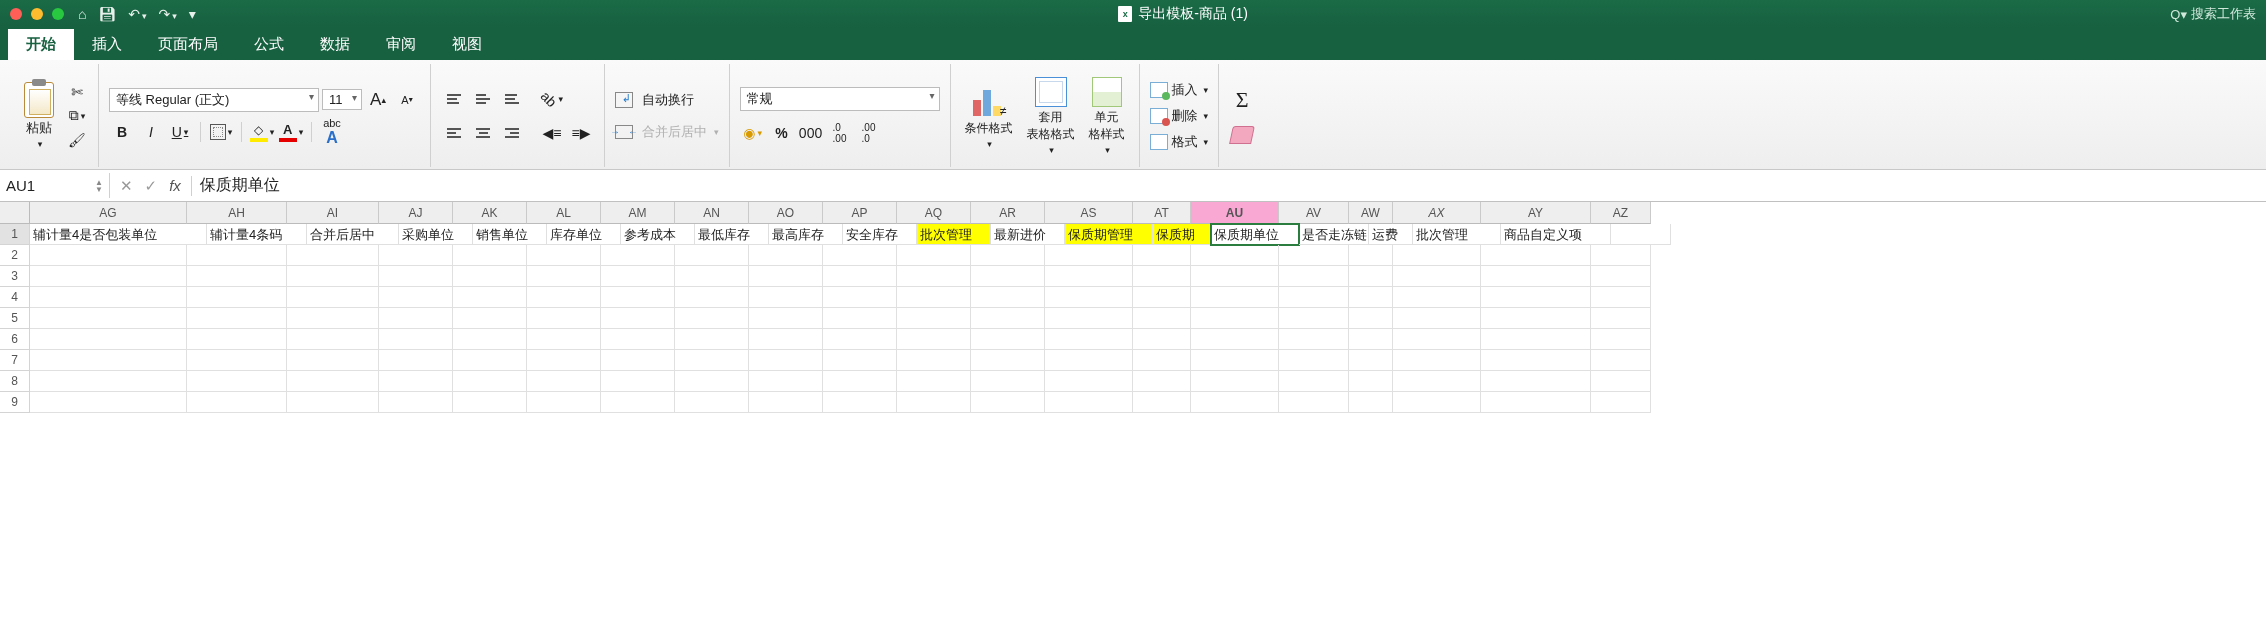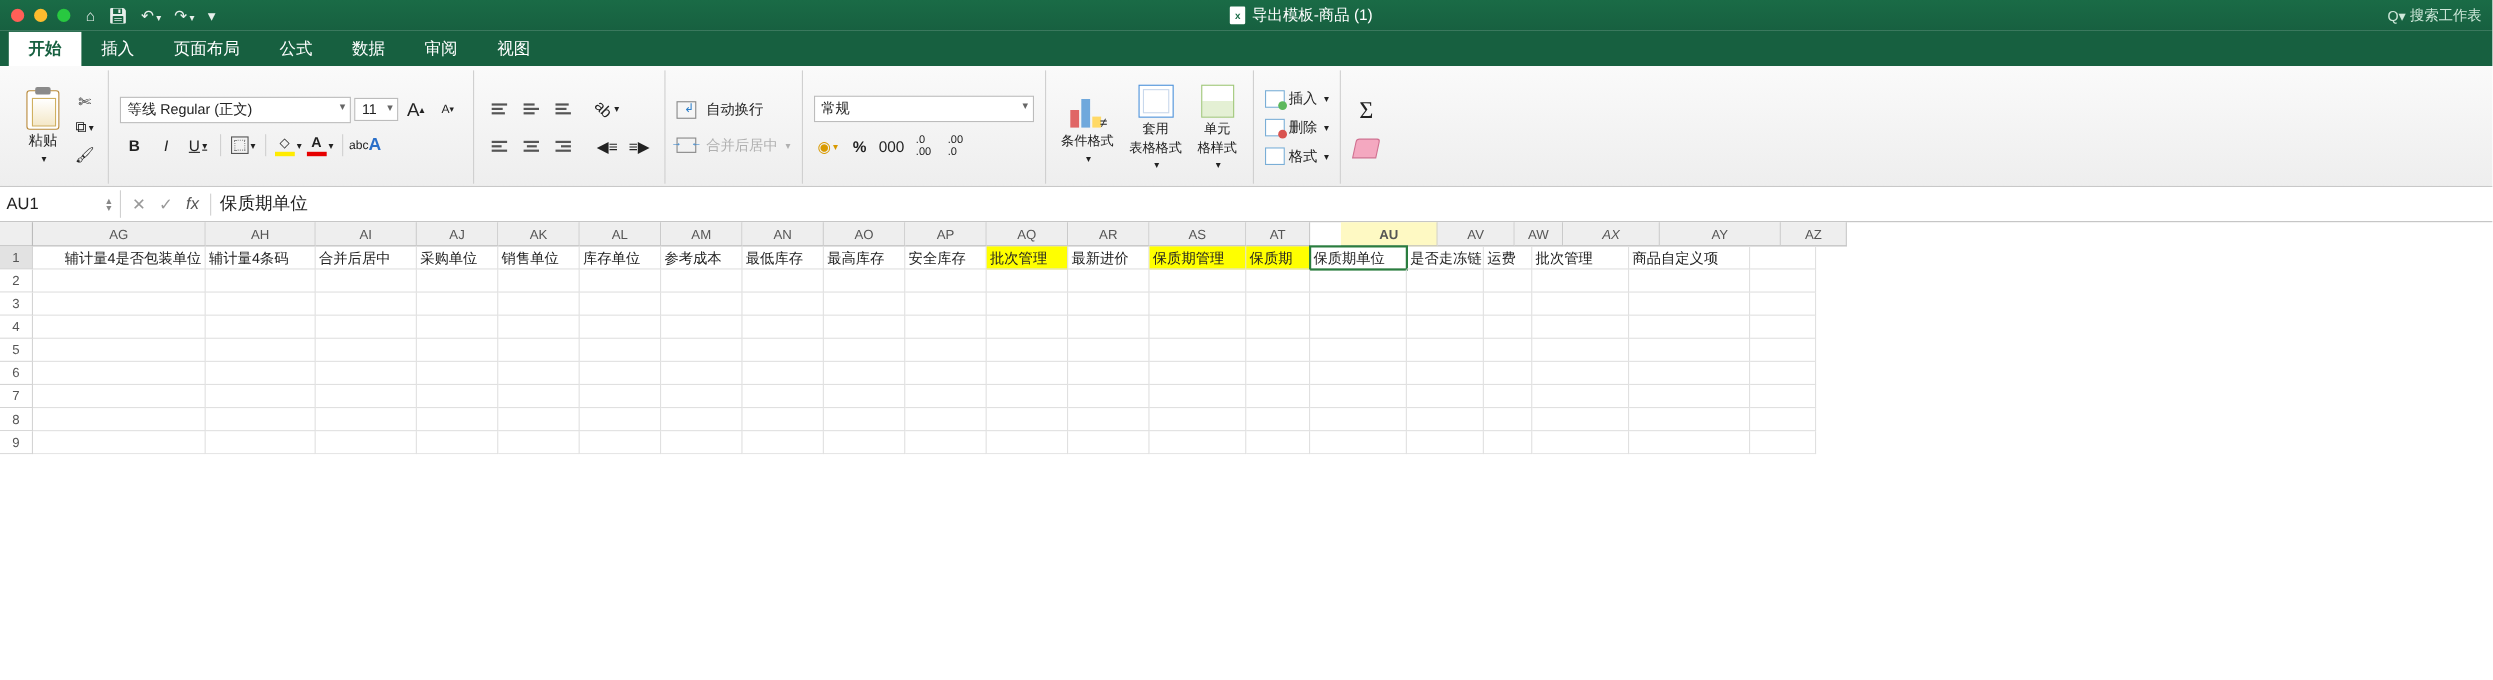--- a/index.html
+++ b/index.html
@@ -37,21 +37,21 @@
 .ribbon-btn{width:26px;height:24px;display:flex;align-items:center;justify-content:center;border:1px solid transparent;border-radius:3px;font-size:14px;}
 .row{display:flex;gap:3px;align-items:center;}
 .aA-big{font-size:17px;}
 .aA-small{font-size:11px;}
 .u-line{text-decoration:underline;}
 .i-ital{font-style:italic;}
 .border-ico{width:16px;height:16px;border:1px solid #555;position:relative;}
 .border-ico:after{content:"";position:absolute;inset:2px;border:1px dotted #888;}
 .fill-sw{width:18px;height:4px;background:#ffeb00;display:block;margin-top:1px;}
 .font-sw{width:18px;height:4px;background:#e60000;display:block;margin-top:1px;}
-.abc-a{text-align:center;font-size:11px;}
+.abc-a{text-align:center;font-size:11px;flex-direction:column;}
 .abc-a .blue{color:#2a6fc9;font-size:16px;font-weight:bold;}
 .align-ico{display:inline-flex;flex-direction:column;gap:2px;}
 .align-ico span{width:14px;height:2px;background:#555;}
 .wrap-ico{width:18px;height:16px;border:1px solid #888;position:relative;}
 .wrap-ico:after{content:"↲";position:absolute;right:1px;top:-1px;font-size:11px;color:#2a7dc9;}
 .merge-ico{width:18px;height:14px;border:1px solid #888;position:relative;}
 .merge-ico:before{content:"→";position:absolute;left:-6px;top:-1px;font-size:10px;color:#2a7dc9;}
 .merge-ico:after{content:"←";position:absolute;right:-6px;top:-1px;font-size:10px;color:#2a7dc9;}
 .num-dd{width:200px;}
 .coin{color:#d99a00;}
@@ -77,21 +77,21 @@
 .fbar-sep{width:1px;height:20px;background:#d0d0d0;}
 .fval{padding:0 8px;font-size:16px;}
 .grid{display:flex;}
 .rowhdrs{display:flex;flex-direction:column;}
 .corner{width:30px;height:22px;background:#eee;border-right:1px solid #bbb;border-bottom:1px solid #bbb;}
 .rh{width:30px;height:21px;background:#fff;border-right:1px solid #d4d4d4;border-bottom:1px solid #d4d4d4;text-align:center;font-size:12px;color:#555;line-height:21px;}
 .rh.sel{background:#e2e2e2;}
 .cols{flex:1;}
 .colhdrs{display:flex;height:22px;}
 .ch{background:#eee;border-right:1px solid #cacaca;border-bottom:1px solid #bbb;text-align:center;font-size:12px;color:#555;line-height:22px;}
-.ch.sel{background:#fef9c3;font-weight:bold;margin-left:28px;}
+.ch.sel{background:#f9a8d4;font-weight:bold;}
 .datarow{display:flex;height:21px;}
 .cell{border-right:1px solid #e0e0e0;border-bottom:1px solid #e0e0e0;padding:0 3px;font-size:13px;line-height:21px;white-space:nowrap;overflow:hidden;}
 .cell.hl{background:#ffff00;}
 .cell.selcell{outline:2px solid #2a7d3f;outline-offset:-1px;background:#fff;}
 .dim{color:#b0b0b0;}
 </style>
 </head>
 <body>
 
 <div class="titlebar">
@@ -378,21 +378,21 @@
         <div class="ch" style="width: 58px;">AT</div>
         <div class="ch sel" style="width: 88px;">AU</div>
         <div class="ch" style="width: 70px;">AV</div>
         <div class="ch" style="width: 44px;">AW</div>
         <div class="ch" style="width: 88px; font-style: italic;">AX</div>
         <div class="ch" style="width: 110px;">AY</div>
         <div class="ch" style="width: 60px;">AZ</div>
       </div>
     <div id="databody">
         <div class="datarow">
-          <div class="cell" style="width: 157px; text-align: right;">辅计量4是否包装单位</div>
+          <div class="cell" style="width: 177px;">辅计量4是否包装单位</div>
           <div class="cell" style="width: 100px;">辅计量4条码</div>
           <div class="cell" style="width: 92px;">合并后居中</div>
           <div class="cell" style="width: 74px;">采购单位</div>
           <div class="cell" style="width: 74px;">销售单位</div>
           <div class="cell" style="width: 74px;">库存单位</div>
           <div class="cell" style="width: 74px;">参考成本</div>
           <div class="cell" style="width: 74px;">最低库存</div>
           <div class="cell" style="width: 74px;">最高库存</div>
           <div class="cell" style="width: 74px;">安全库存</div>
           <div class="cell hl" style="width: 74px;">批次管理</div>

